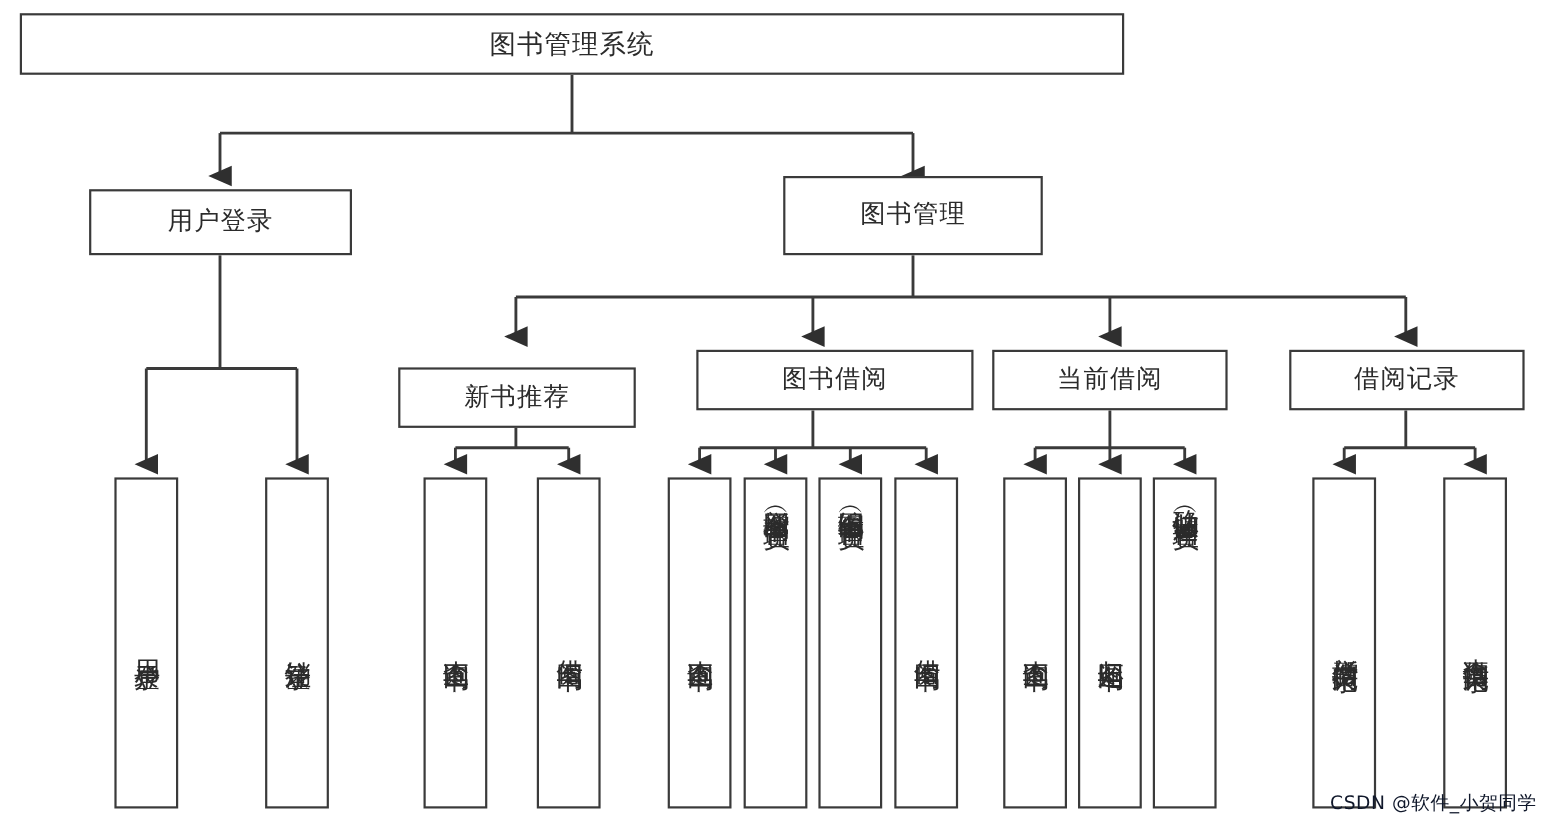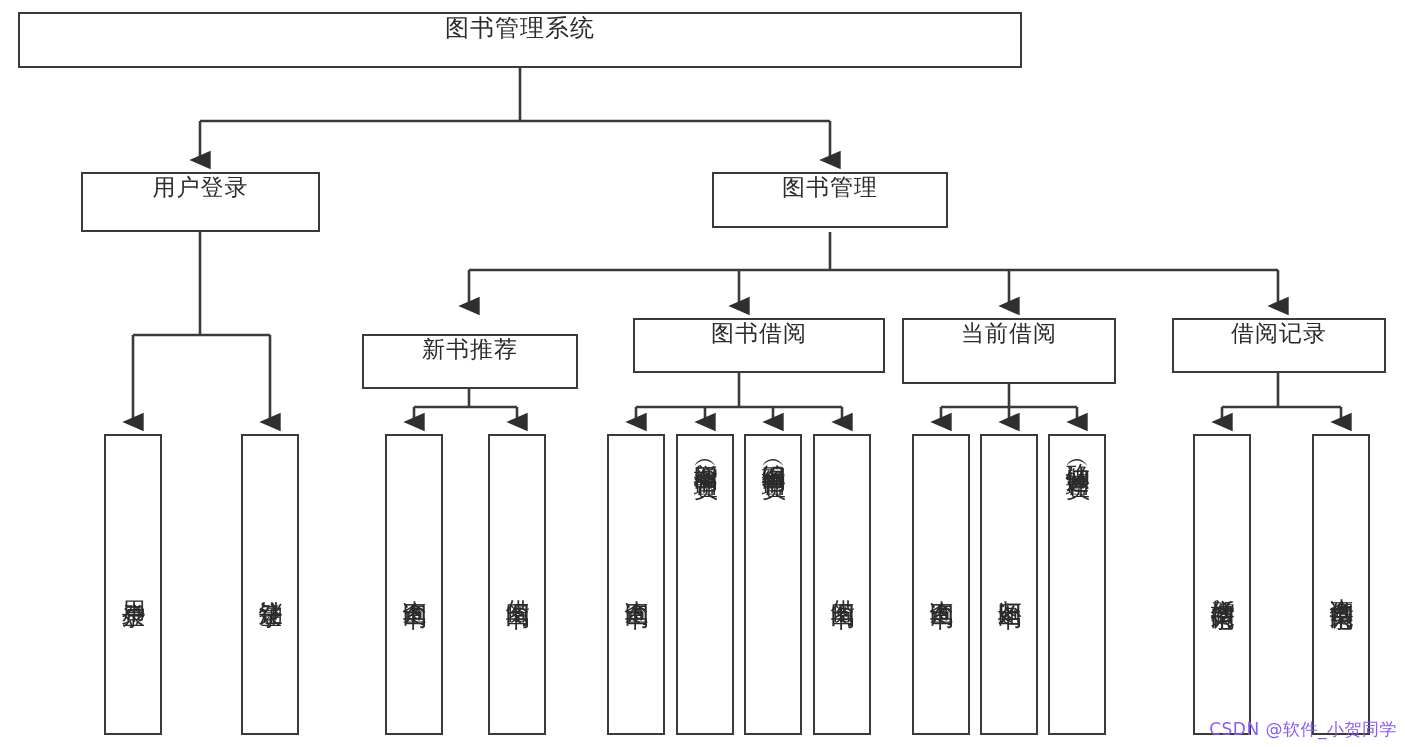--- a/index.html
+++ b/index.html
@@ -25,20 +25,21 @@
     width: 1405px;
     height: 747px;
     pointer-events: none;
   }
   .node {
     position: absolute;
     box-sizing: border-box;
     border: 2.5px solid #3a3a3a;
     background: #ffffff;
     display: flex;
+    align-items: center;
     justify-content: center;
     color: #2b2b2b;
   }
   .node-h {
     font-size: 23px;
     letter-spacing: 1px;
     line-height: 1.2;
     white-space: nowrap;
   }
   .node-root {
@@ -60,21 +61,21 @@
   }
   .node-v.center-box {
     align-items: center;
     padding-top: 0;
   }
   .watermark {
     position: absolute;
     right: 8px;
     bottom: 6px;
     font-size: 17px;
-    color: #8b5cf6;
+    color: #0f172a;
     letter-spacing: 0.5px;
     white-space: nowrap;
   }
 </style>
 </head>
 <body>
 
 <div id="canvas">
 
   <svg class="connectors" viewBox="0 0 1405 747" xmlns="http://www.w3.org/2000/svg">
@@ -127,31 +128,31 @@
     </g>
   </svg>
 
   <div class="node node-h node-root" style="left:18px; top:12px; width:1004px; height:56px;">
     <span>图书管理系统</span>
   </div>
 
   <div class="node node-h" style="left:81px; top:172px; width:239px; height:60px;">
     <span>用户登录</span>
   </div>
-  <div class="node node-h" style="left:712px; top:172px; width:236px; height:56px;">
+  <div class="node node-h" style="left:712px; top:160px; width:236px; height:72px;">
     <span>图书管理</span>
   </div>
 
   <div class="node node-h" style="left:362px; top:334px; width:216px; height:55px;">
     <span>新书推荐</span>
   </div>
   <div class="node node-h" style="left:633px; top:318px; width:252px; height:55px;">
     <span>图书借阅</span>
   </div>
-  <div class="node node-h" style="left:902px; top:318px; width:214px; height:66px;">
+  <div class="node node-h" style="left:902px; top:318px; width:214px; height:55px;">
     <span>当前借阅</span>
   </div>
   <div class="node node-h" style="left:1172px; top:318px; width:214px; height:55px;">
     <span>借阅记录</span>
   </div>
 
   <div class="node node-v center-box" style="left:104px; top:434px; width:58px; height:301px;">
     <span class="vtext">用户登录</span>
   </div>
   <div class="node node-v center-box" style="left:241px; top:434px; width:58px; height:301px;">

